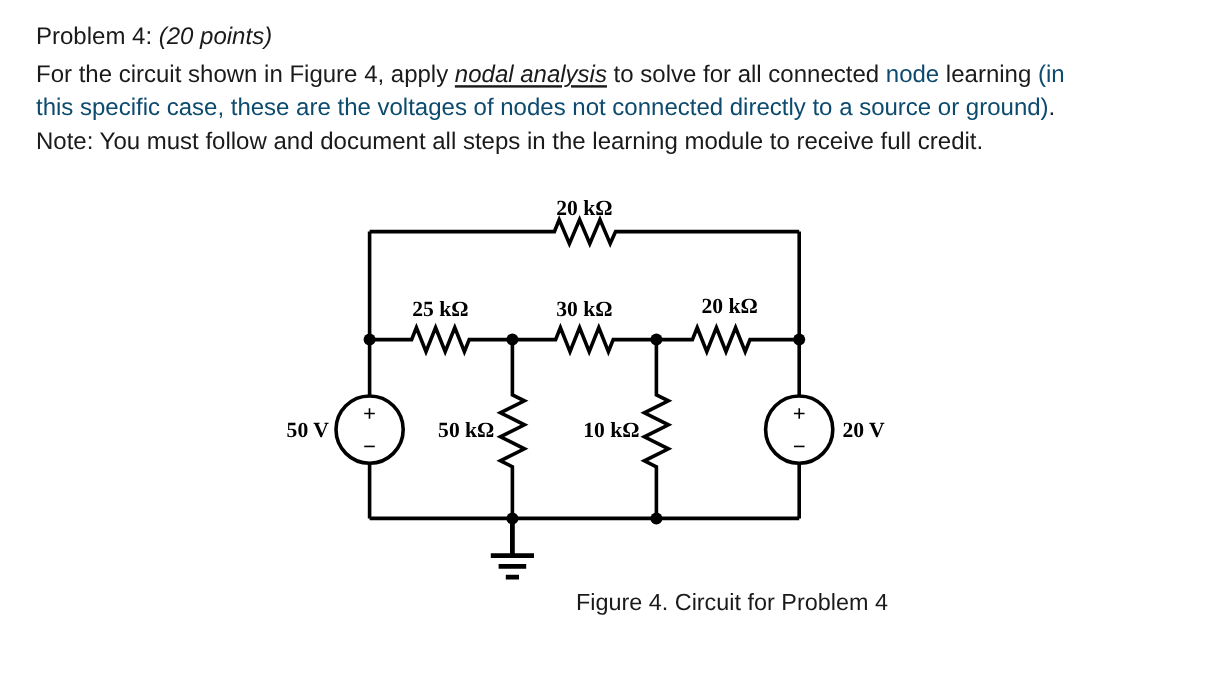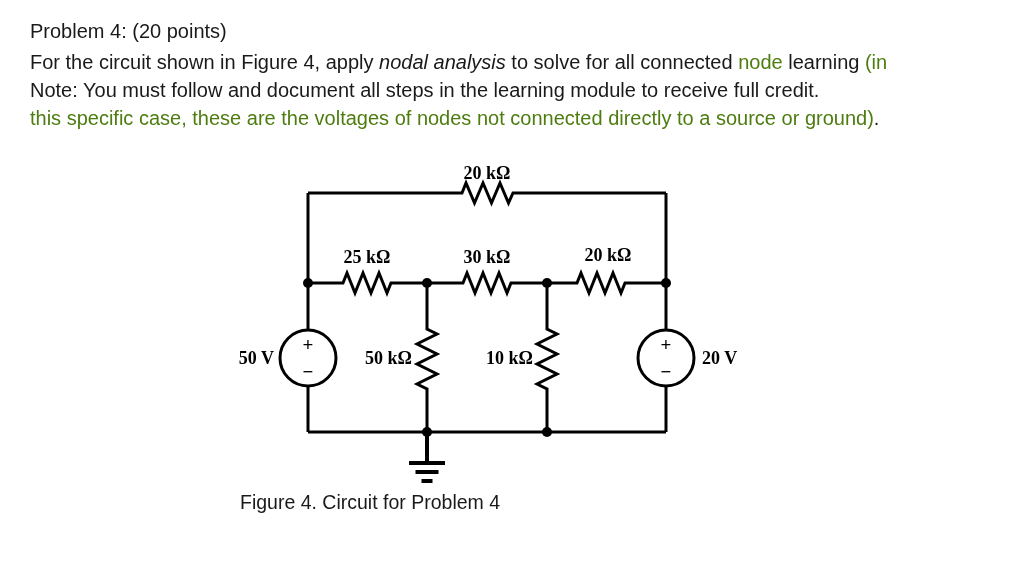--- a/index.html
+++ b/index.html
@@ -16,33 +16,33 @@
     left: 30px; top: 17px;
     width: 975px;
   }
   .tline {
     font-size: 20px;
     line-height: 28px;
     white-space: nowrap;
   }
   .tline.heading { margin-bottom: 3px; }
   .u { text-underline-offset: 3px; }
-  .it { }
-  .it-u { font-style: italic; text-underline-offset: 3px; }
-  .blue { color: #4d7c0f; }
+  .it { font-style: italic; }
+  .it-u { font-style: italic; text-decoration: underline; text-underline-offset: 3px; }
+  .blue { color: #0c4a6e; }
   .note-line { margin-top: 0px; }
   .circuit-svg {
     position: absolute;
     left: 230px; top: 150px;
   }
   .figure-caption {
     position: absolute;
     left: 240px; top: 491px;
     width: 500px;
-    text-align: left;
+    text-align: right;
     font-size: 19.5px;
     color: #1a1a1a;
   }
   .rlabel {
     font-family: "Liberation Serif", serif;
     font-weight: bold;
     font-size: 18px;
     fill: #000000;
   }
   .polarity {
@@ -51,22 +51,22 @@
     font-size: 19px;
     fill: #000000;
   }
 </style>
 </head>
 <body>
 
 <div class="text-block">
   <div class="tline heading"><span class="u">Problem 4:</span><span class="it"> (20 points)</span></div>
   <div class="tline"><span>For the circuit shown in Figure 4, apply </span><span class="it-u">nodal analysis</span><span> to solve for all connected </span><span class="blue">node</span><span> learning </span><span class="blue">(in</span></div>
+  <div class="tline"><span class="blue">this specific case, these are the voltages of nodes not connected directly to a source or ground)</span><span>.</span></div>
   <div class="tline note-line">Note: You must follow and document all steps in the learning module to receive full credit.</div>
-  <div class="tline"><span class="blue">this specific case, these are the voltages of nodes not connected directly to a source or ground)</span><span>.</span></div>
 </div>
 
 <svg class="circuit-svg" width="520" height="345" viewBox="230 150 520 345" fill="none" stroke="#000000" stroke-width="3" stroke-linejoin="miter">
 
   <path d="M308 193 H462 l4 -10 l8.5 20 l8.5 -20 l8.5 20 l8.5 -20 l8.5 20 l4.5 -10 H666"></path>
 
   <path d="M308 193 V330 M308 386 V432"></path>
   <path d="M666 193 V330 M666 386 V432"></path>
 
   <path d="M308 432 H666"></path>

